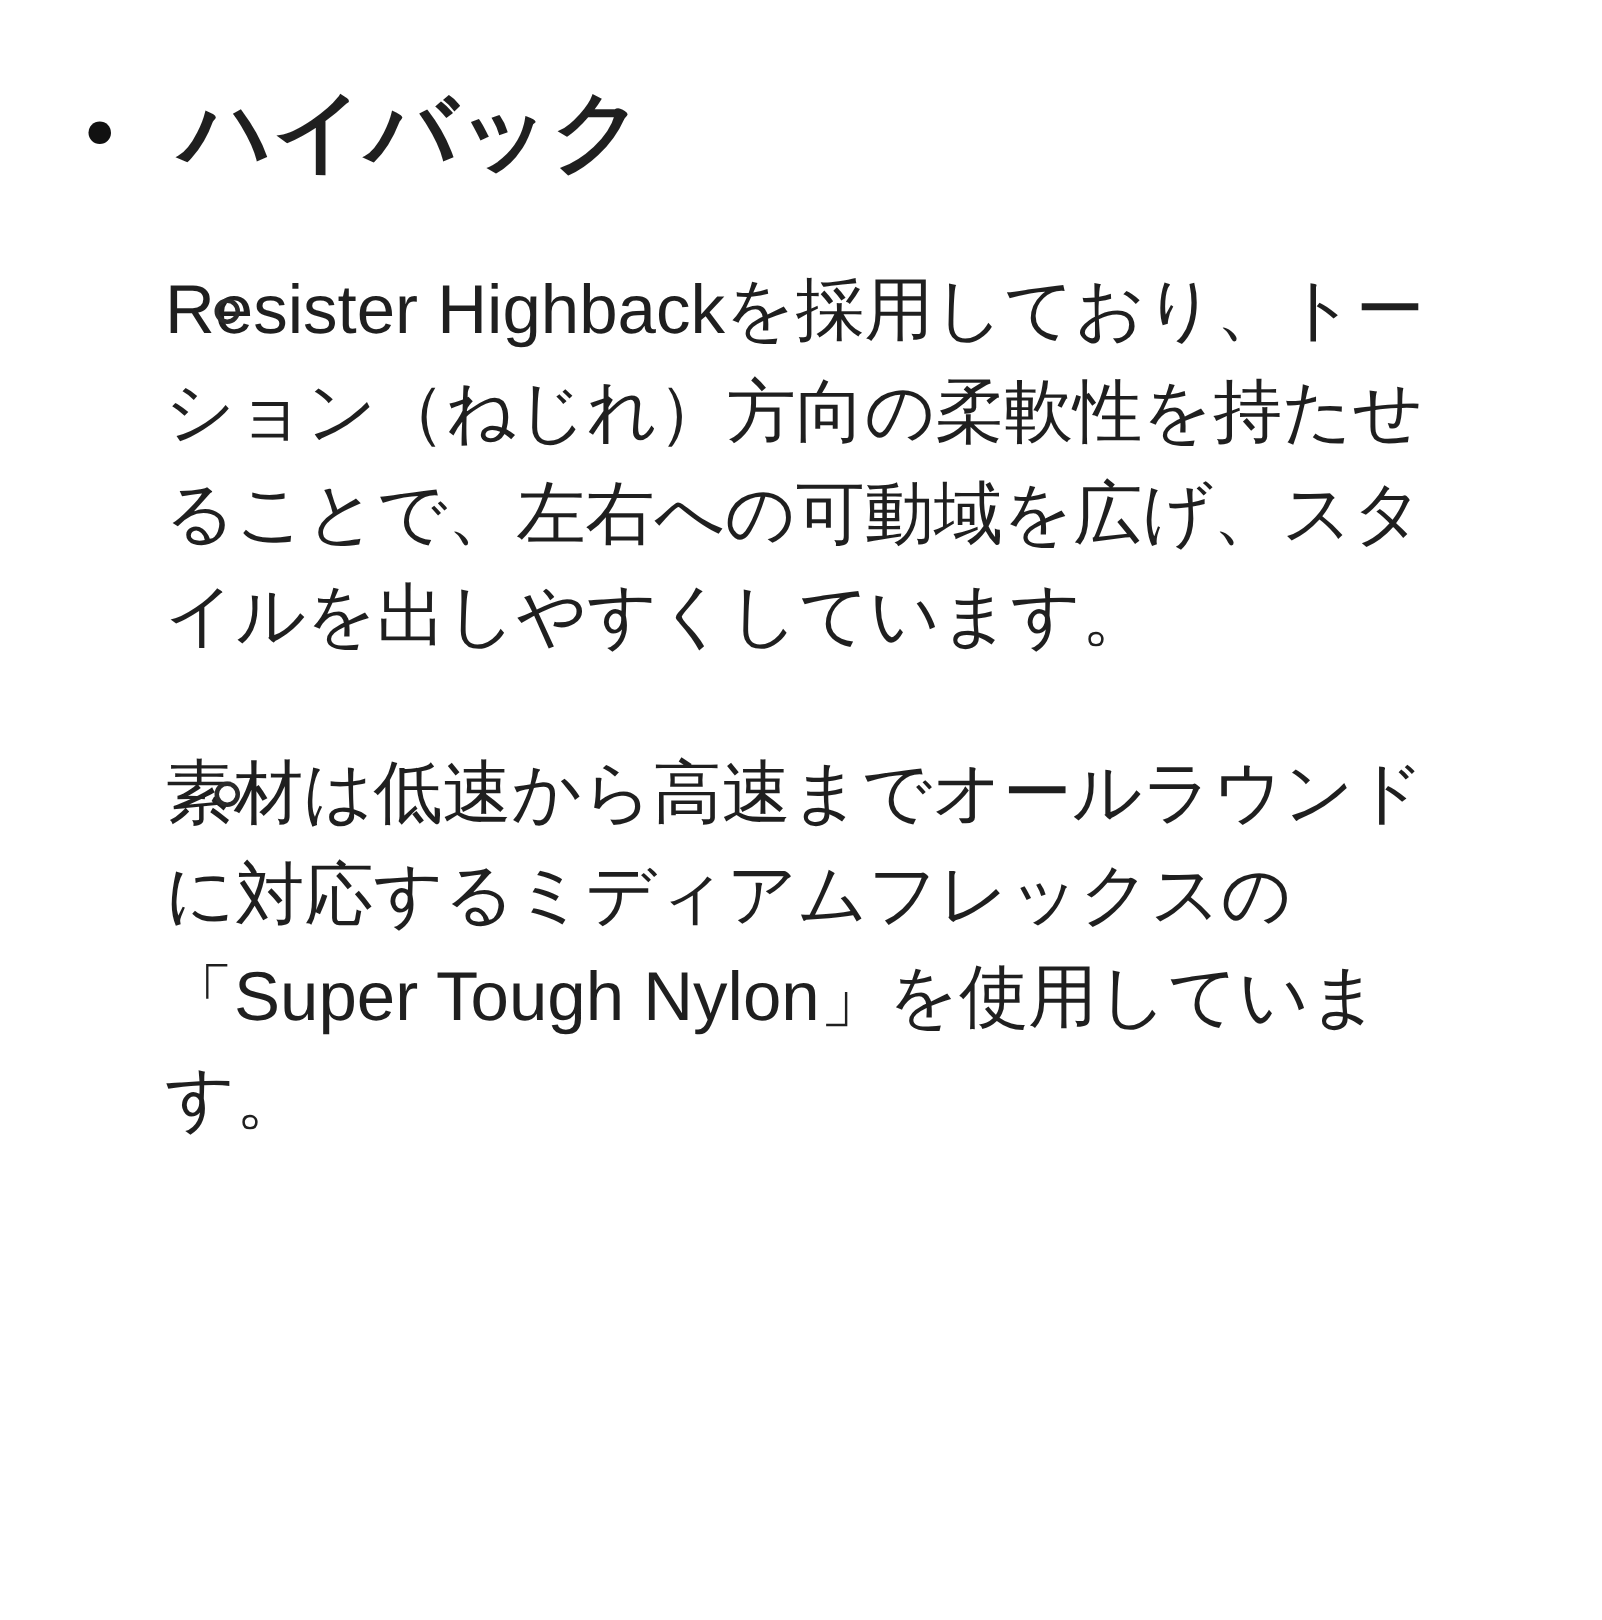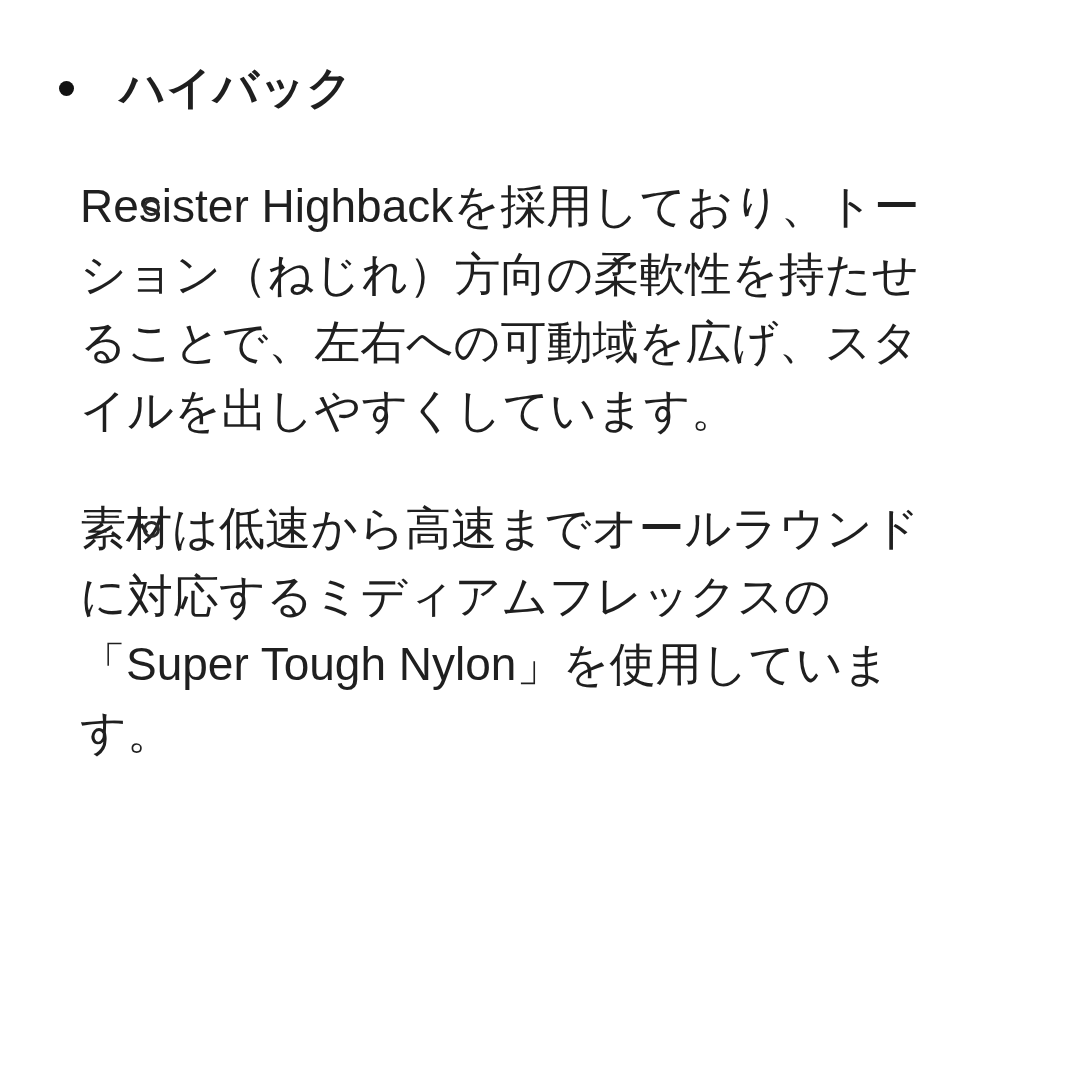--- a/index.html
+++ b/index.html
@@ -18,38 +18,38 @@
   .doc {
     padding-top: 54px;
     box-sizing: border-box;
     width: 1068px;
   }
   
   .li-level1 {
     position: relative;
     padding-left: 120px;
     margin: 0 0 22px 0;
-    font-size: 45px;
+    font-size: 60px;
     line-height: 68px;
     font-weight: 700;
     letter-spacing: 0.5px;
   }
   .bullet-disc {
     position: absolute;
     left: 59px;
     top: 27px;
     width: 15px;
     height: 15px;
     border-radius: 50%;
     background: #111111;
   }
   
   .li-level2 {
     position: relative;
-    padding-left: 80px;
+    padding-left: 110px;
     margin: 50px 0 0 0;
     font-size: 46px;
     line-height: 68px;
     font-weight: 400;
   }
   .li-level2:first-of-type {
     margin-top: 0;
   }
   .bullet-circle {
     position: absolute;

